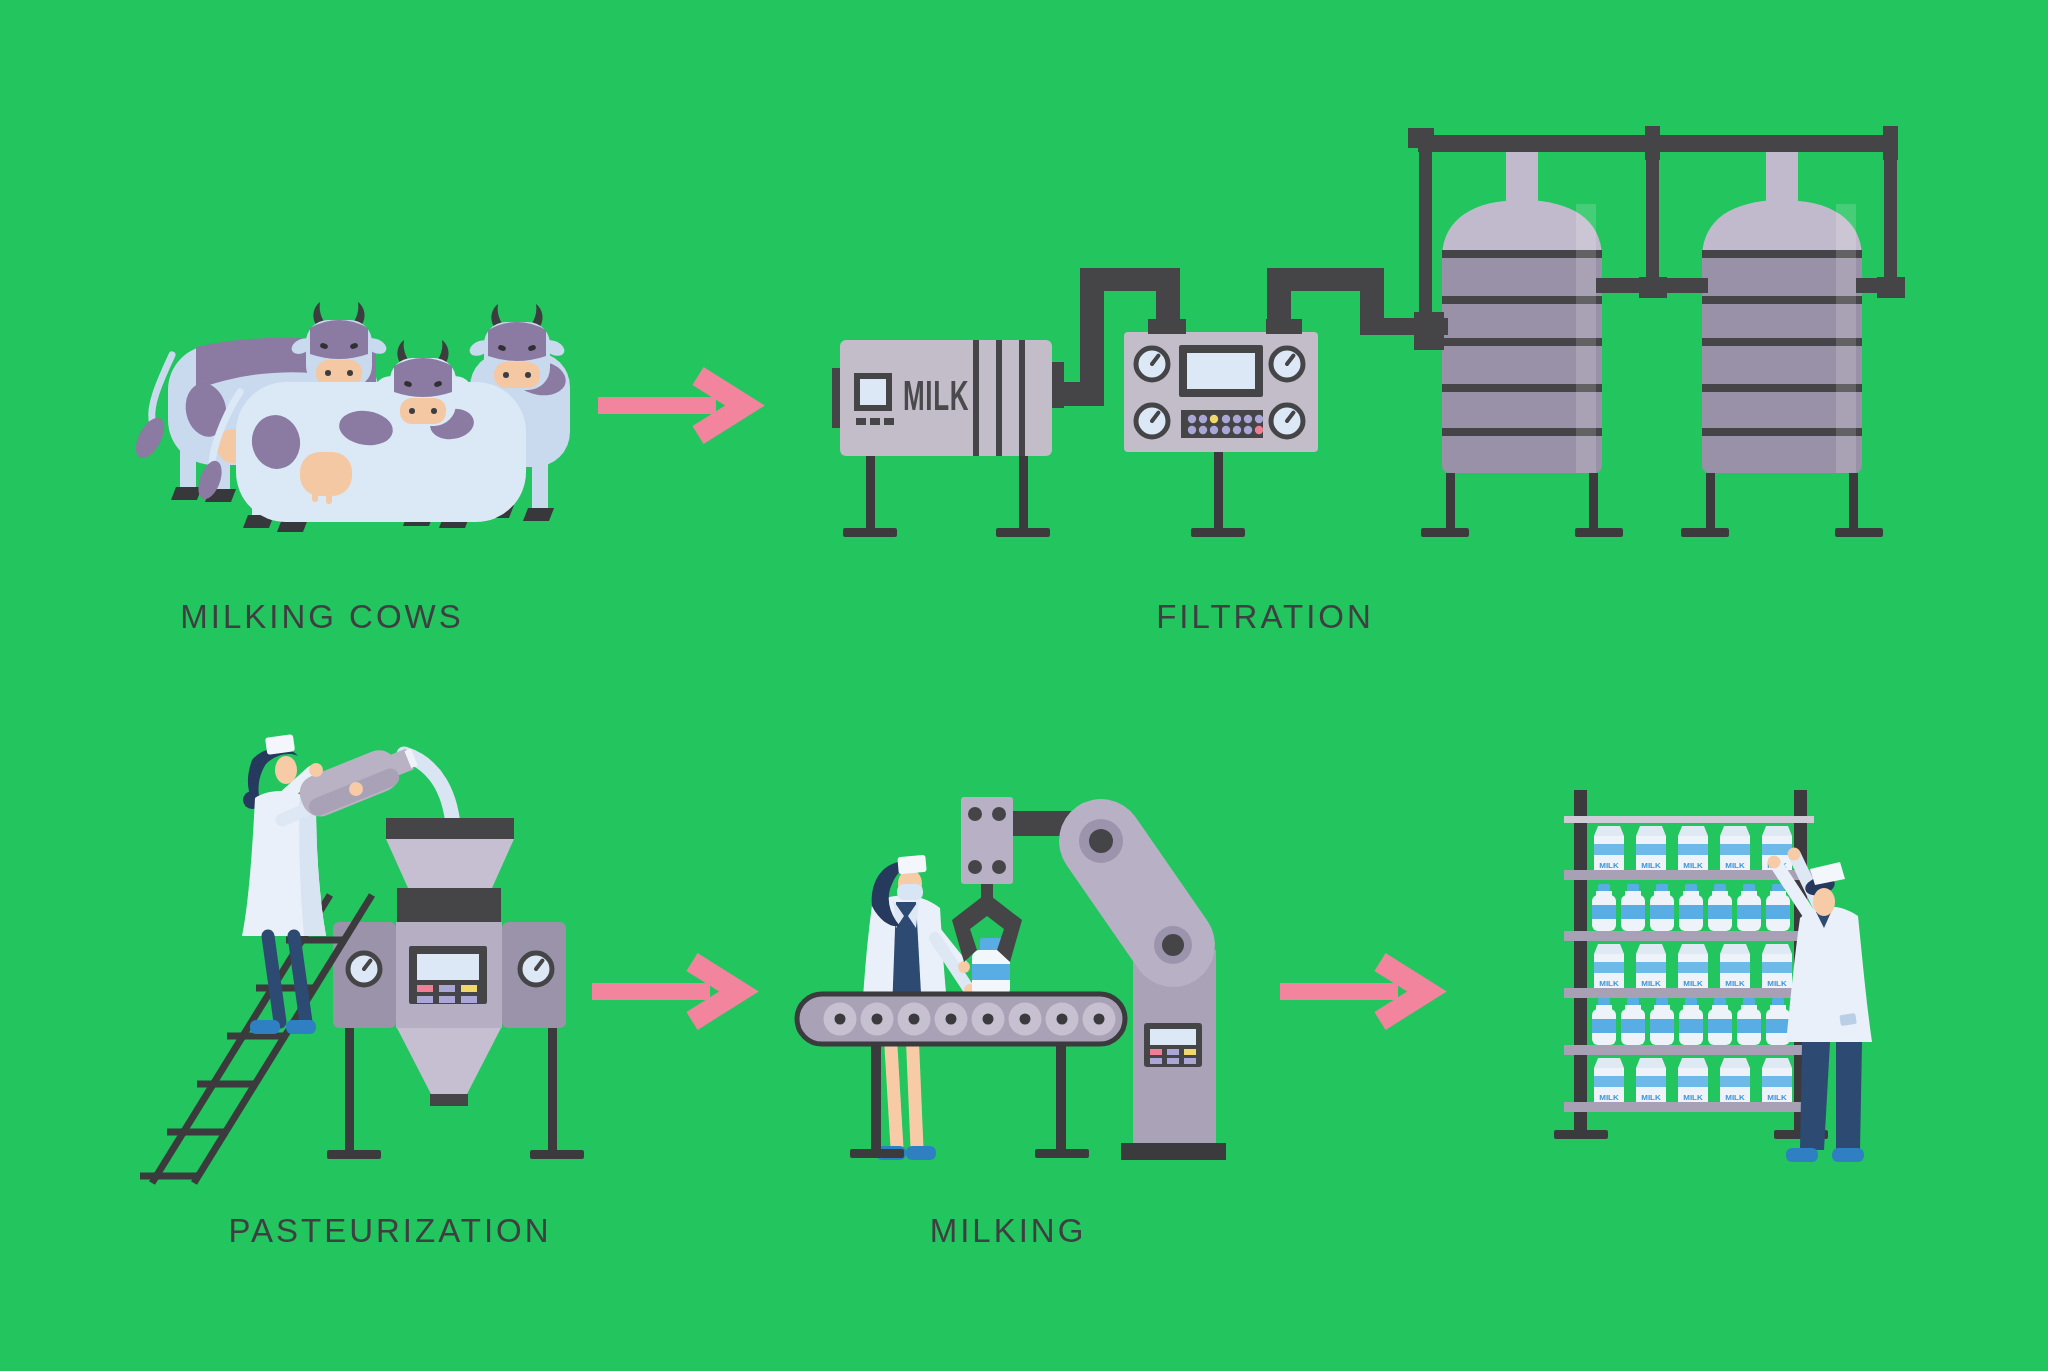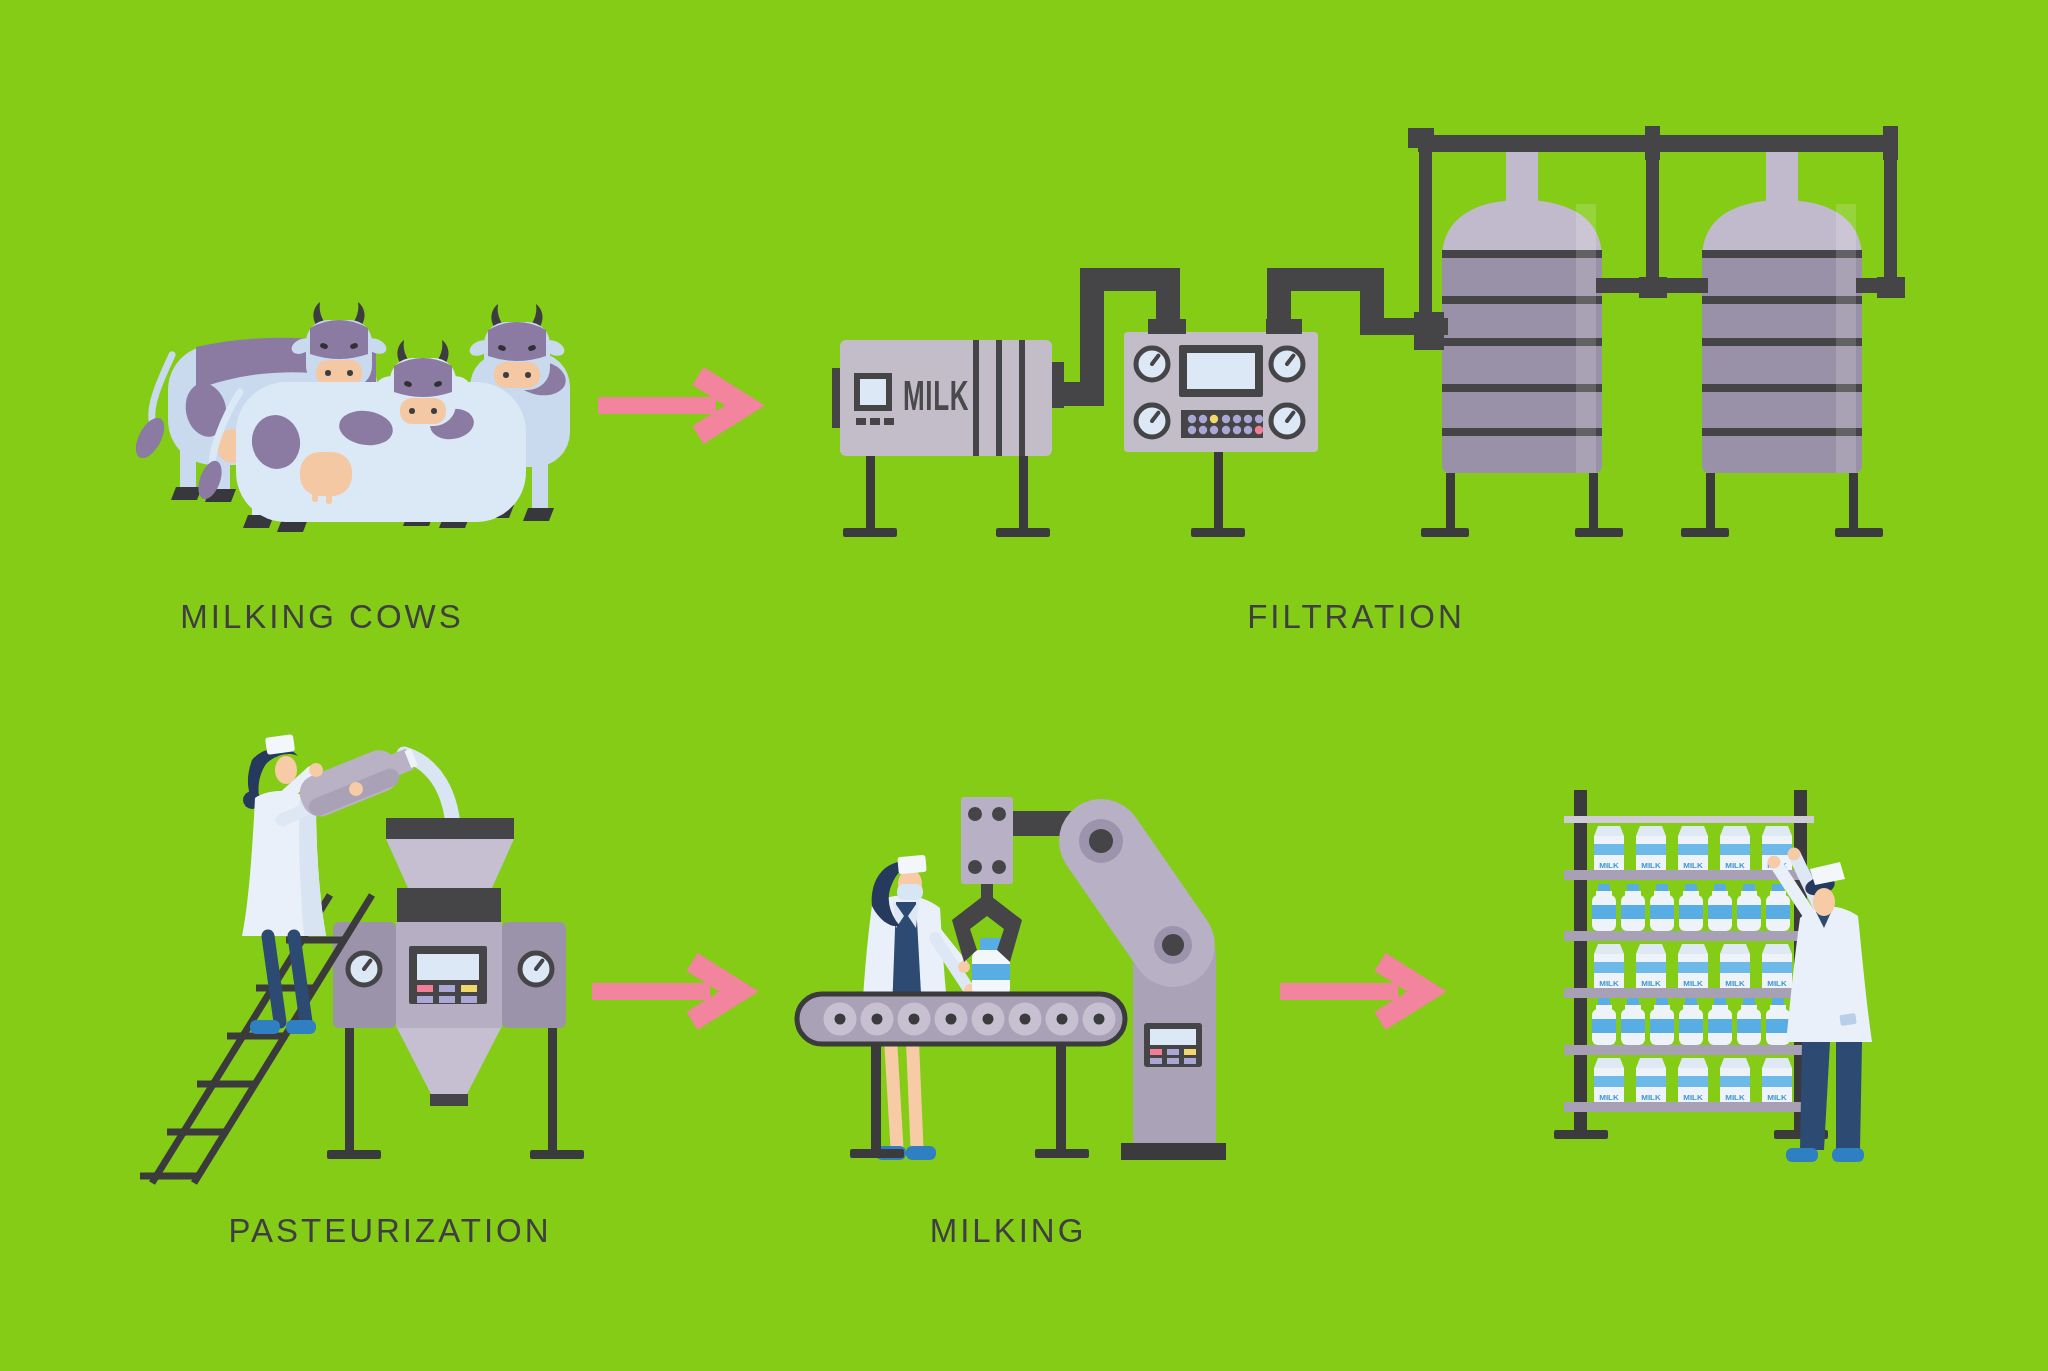--- a/index.html
+++ b/index.html
@@ -1,16 +1,16 @@
 <!DOCTYPE html>
 <html><head>
 <meta charset="utf-8">
 <style>
   html,body{margin:0;padding:0;background:#ffffff;}
-  .canvas{position:relative;width:2048px;height:1371px;background:#84cc16;overflow:hidden;
+  .canvas{position:relative;width:2048px;height:1371px;background:#22c55e;overflow:hidden;
           font-family:"Liberation Sans",sans-serif;}
   .abs{position:absolute;}
   svg{overflow:visible;display:block;}
   .stage-label{position:absolute;transform:translateX(-50%);font-size:33px;letter-spacing:3px;
                color:#3F3F41;white-space:nowrap;font-weight:400;}
 </style>
 </head>
 <body>
 
 <div class="canvas">
@@ -428,17 +428,17 @@
       <path d="M1800 918 C1794 960 1790 1005 1786 1042 L1872 1042 C1866 1000 1862 955 1858 916 C1838 902 1814 904 1800 918 Z" fill="#E9F0F9"></path>
       <rect x="1840" y="1014" width="16" height="11" rx="2" fill="#B9CFE8" transform="rotate(-8 1848 1019)"></rect>
       <path d="M1816 912 L1832 910 L1824 928 Z" fill="#2C4A72"></path>
       <ellipse cx="1820" cy="886" rx="15" ry="9" fill="#263A5E" transform="rotate(-14 1820 886)"></ellipse>
       <ellipse cx="1824" cy="902" rx="11" ry="14" fill="#F6CBA6"></ellipse>
       <polygon points="1810,869 1840,862 1845,879 1815,885" fill="#F3F7FC"></polygon>
     </g>
   </svg>
 
   <div class="stage-label" style="left:322px;top:598px">MILKING COWS</div>
-  <div class="stage-label" style="left:1356px;top:598px">FILTRATION</div>
+  <div class="stage-label" style="left:1265px;top:598px">FILTRATION</div>
   <div class="stage-label" style="left:390px;top:1212px">PASTEURIZATION</div>
   <div class="stage-label" style="left:1008px;top:1212px">MILKING</div>
 
 </div>
 
 </body></html>

